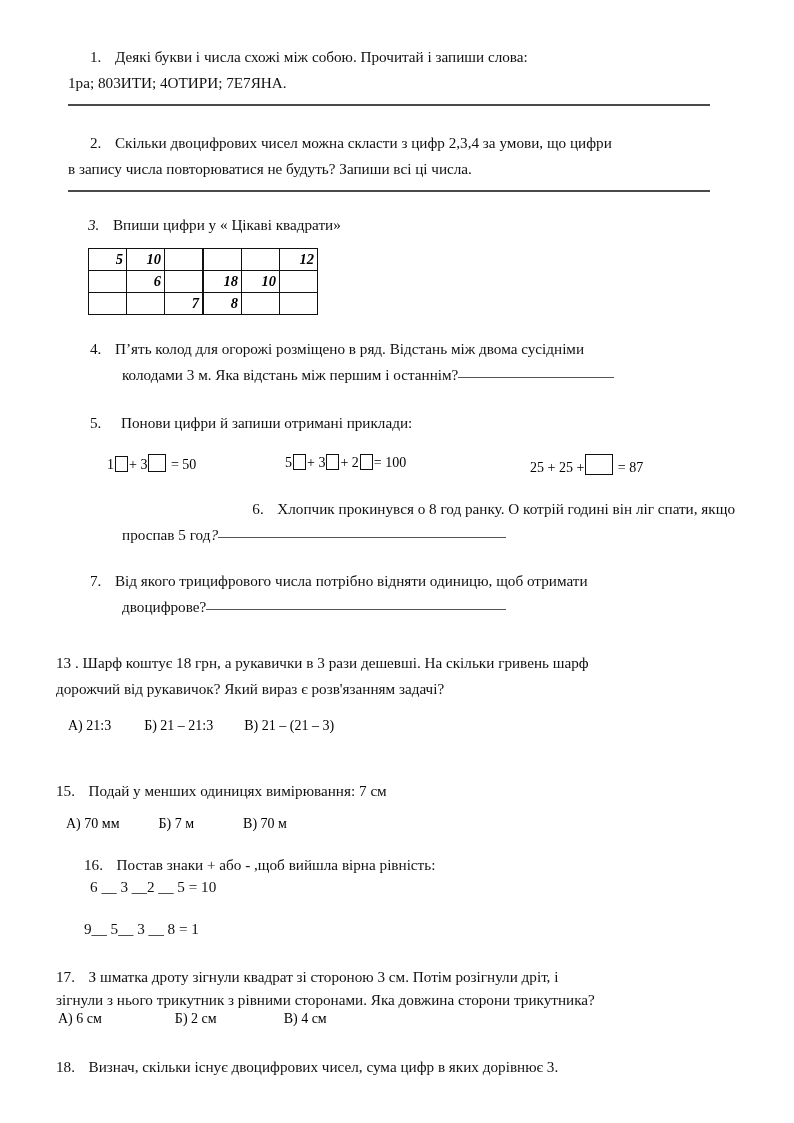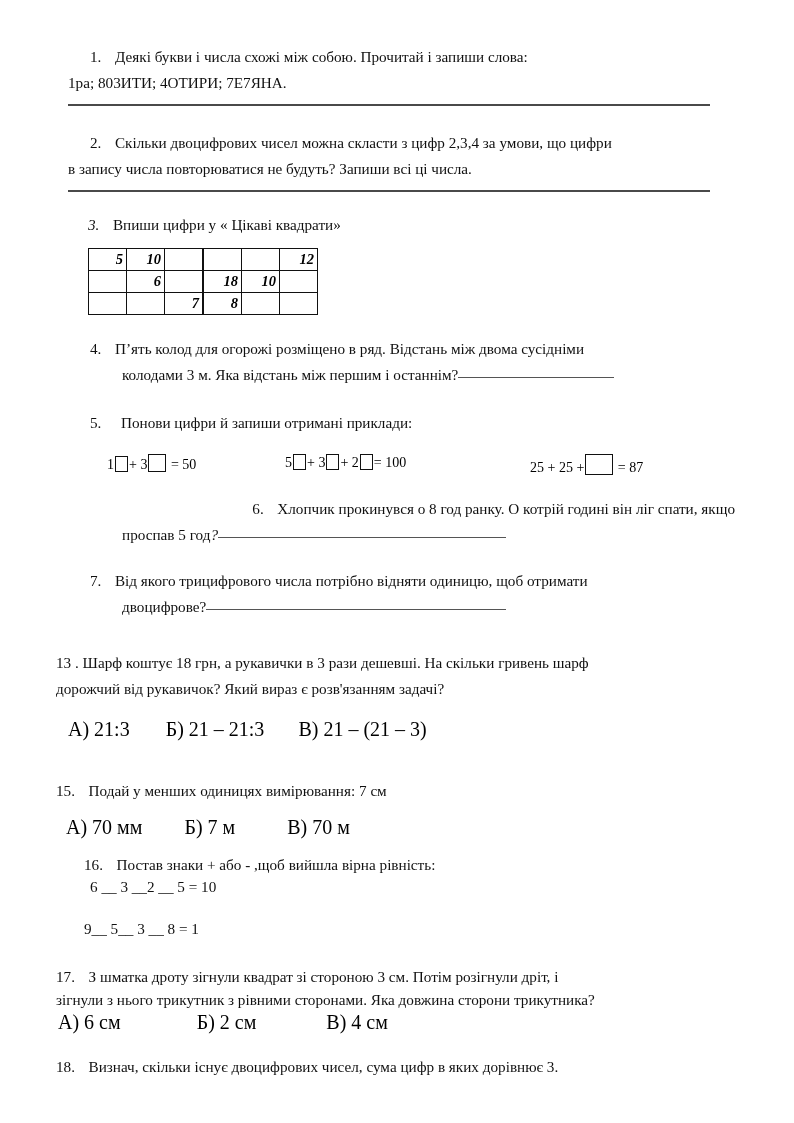--- a/index.html
+++ b/index.html
@@ -79,21 +79,21 @@
   }
   .eqbox.s { width: 11px; height: 14px; }
   .eqbox.m { width: 16px; height: 16px; }
   .eqbox.l { width: 26px; height: 19px; }
 
   .it { font-style: italic; }
   .num-it { font-style: italic; }
 
   .opt-row {
     position: absolute;
-    font-size: 20px;
+    font-size: 14px;
     white-space: nowrap;
   }
   .opt { display: inline-block; }
 
   .score {
     position: absolute;
     font-size: 15px;
     font-style: italic;
     margin-top: 44px;
   }

